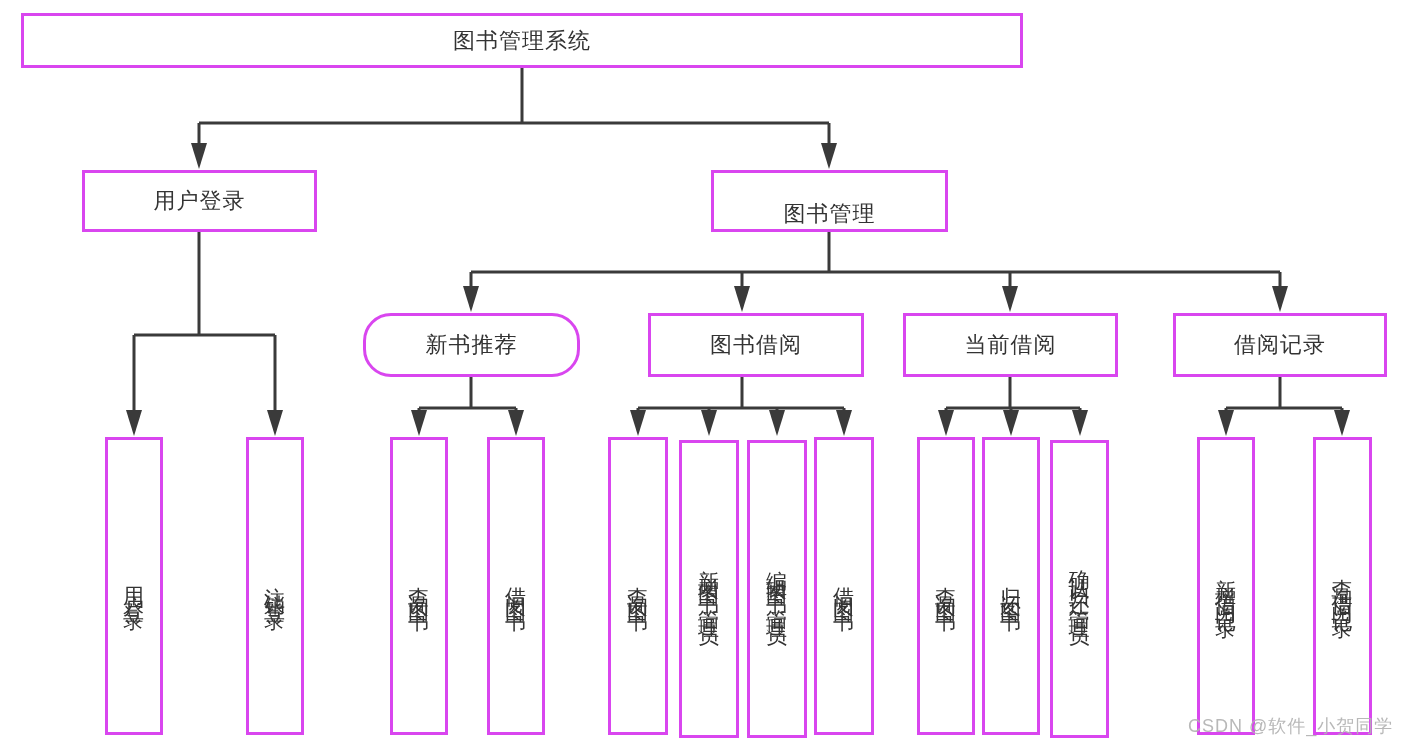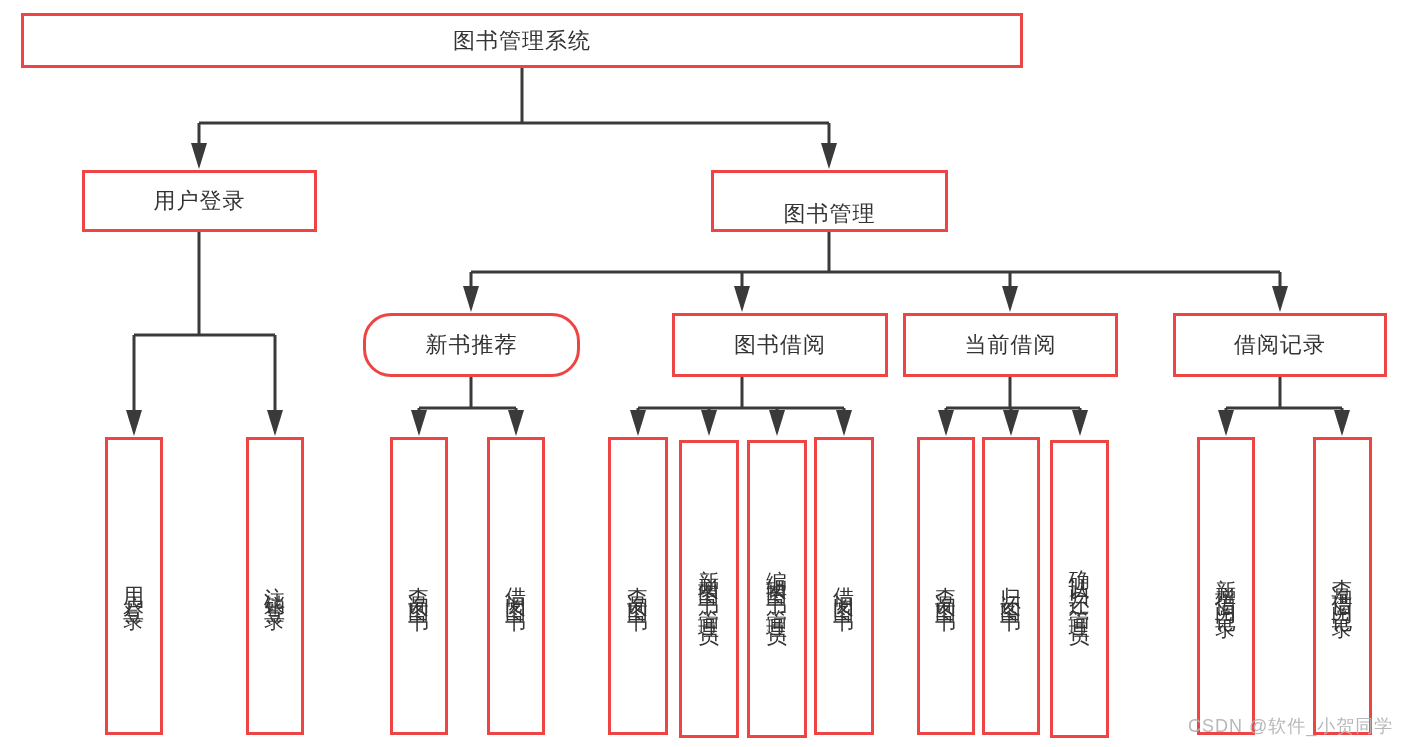--- a/index.html
+++ b/index.html
@@ -7,21 +7,21 @@
     position:relative;
     width:1405px;height:747px;
     background:#ffffff;
     font-family:"Liberation Sans","DejaVu Sans",sans-serif;
     overflow:hidden;
   }
   .connectors{position:absolute;left:0;top:0;z-index:1;}
   .box{
     position:absolute;
     box-sizing:border-box;
-    border:3px solid #ef4444;
+    border:3px solid #d946ef;
     background:#ffffff;
     display:flex;
     align-items:center;
     justify-content:center;
     color:#333333;
     z-index:2;
   }
   .hbox{font-size:22px;letter-spacing:1px;}
   .vbox{font-size:21px;}
   .vbox .vtext{
@@ -86,21 +86,21 @@
   <div class="box hbox" style="left:82px;top:170px;width:235px;height:62px;">
     <span>用户登录</span>
   </div>
   <div class="box hbox" style="left:711px;top:170px;width:237px;height:62px;align-items:flex-end;">
     <span>图书管理</span>
   </div>
 
   <div class="box hbox" style="left:363px;top:313px;width:217px;height:64px;border-radius:28px;">
     <span>新书推荐</span>
   </div>
-  <div class="box hbox" style="left:672px;top:313px;width:216px;height:64px;">
+  <div class="box hbox" style="left:648px;top:313px;width:216px;height:64px;">
     <span>图书借阅</span>
   </div>
   <div class="box hbox" style="left:903px;top:313px;width:215px;height:64px;">
     <span>当前借阅</span>
   </div>
   <div class="box hbox" style="left:1173px;top:313px;width:214px;height:64px;">
     <span>借阅记录</span>
   </div>
 
   <div class="box vbox" style="left:105px;top:437px;width:58px;height:298px;">

